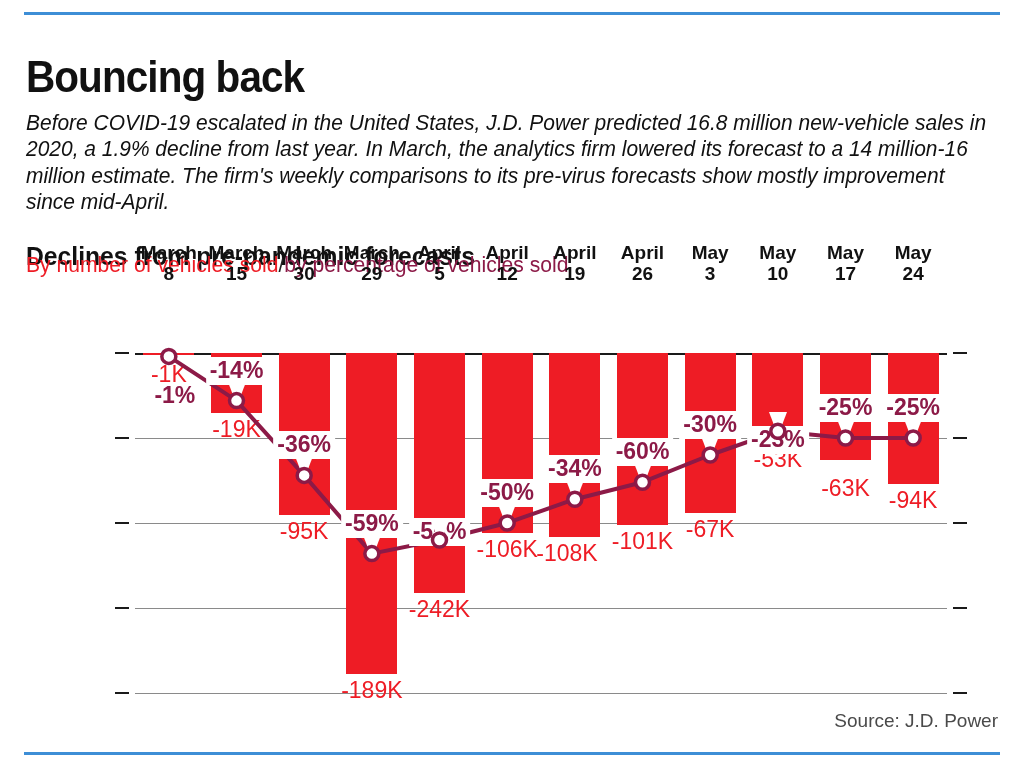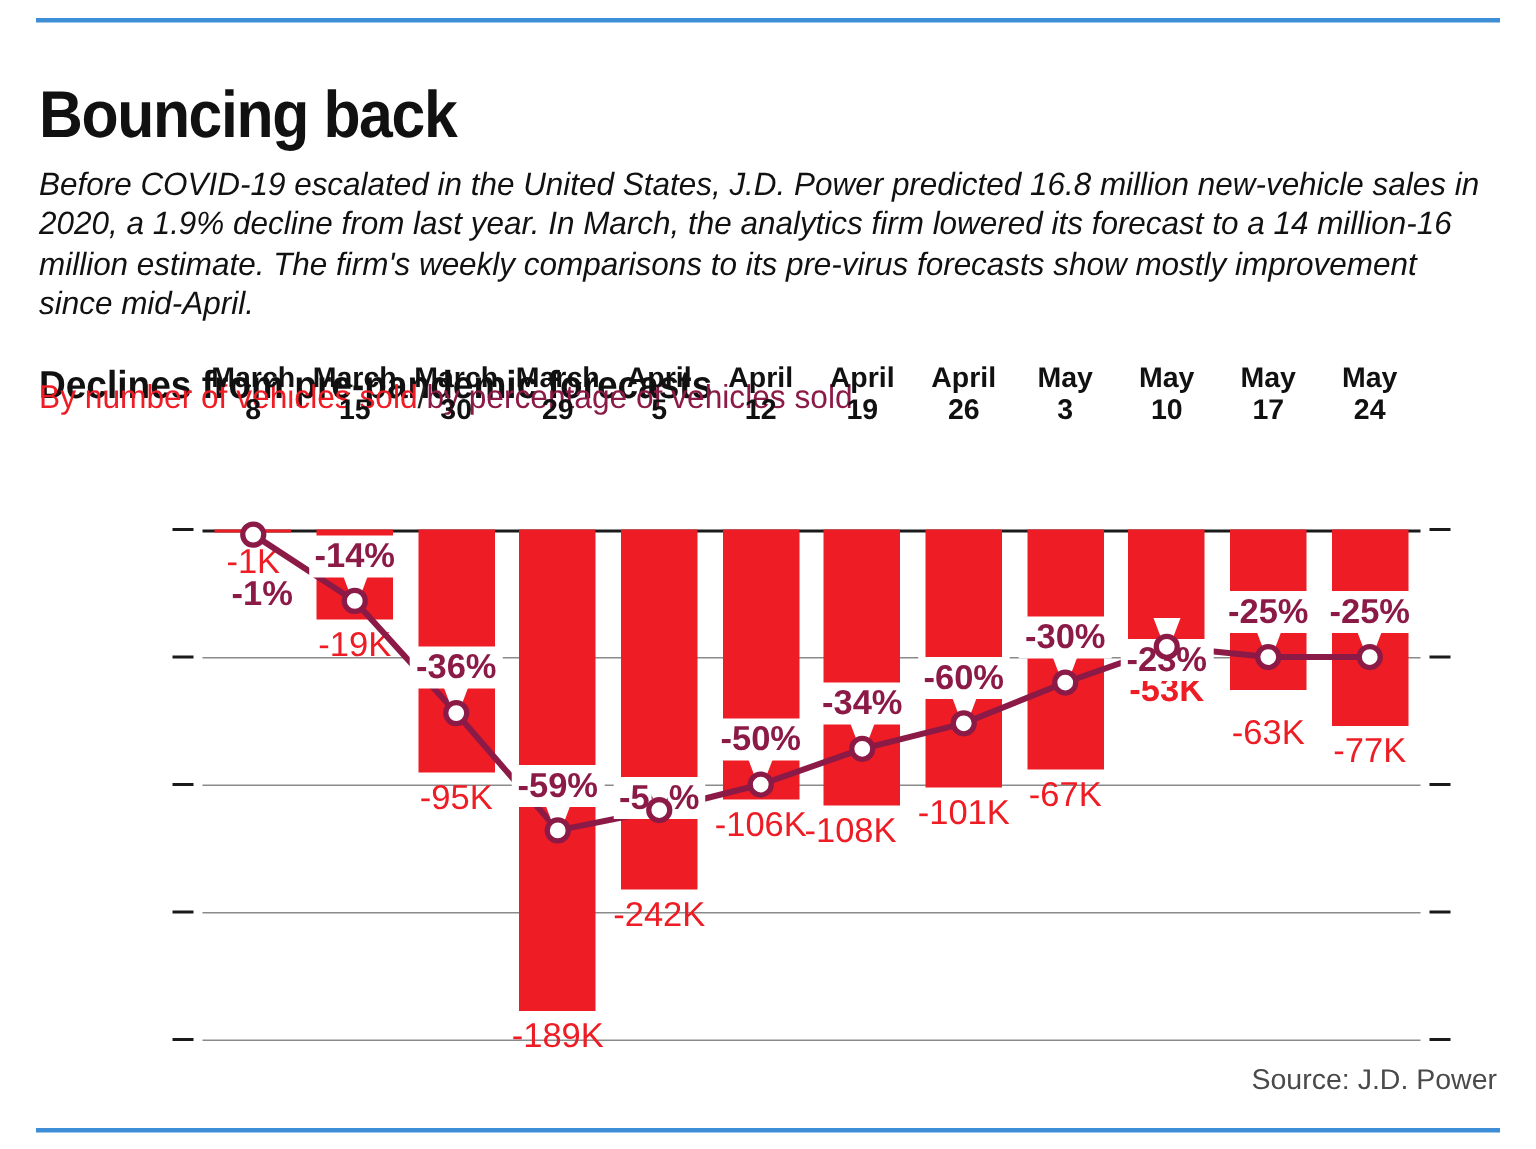--- a/index.html
+++ b/index.html
@@ -187,23 +187,23 @@
       <div class="bar" style="left: 752.667px; top: 57px; width: 51px; height: 130.9px; background: rgb(238, 28, 37);"></div>
       <div class="klabel" style="left: 33.8333px; top: 65px;">-1K</div>
       <div class="klabel" style="left: 101.5px; top: 119.5px;">-19K</div>
       <div class="klabel" style="left: 169.167px; top: 221.5px;">-95K</div>
       <div class="klabel" style="left: 236.833px; top: 381.3px;">-189K</div>
       <div class="klabel" style="left: 304.5px; top: 299.7px;">-242K</div>
       <div class="klabel" style="left: 372.167px; top: 240.2px;">-106K</div>
       <div class="klabel" style="left: 432px; top: 243.6px;">-108K</div>
       <div class="klabel" style="left: 507.5px; top: 231.7px;">-101K</div>
       <div class="klabel" style="left: 575.167px; top: 219.8px;">-67K</div>
-      <div class="klabel" style="left: 642.833px; top: 150.1px; font-weight: bold;">-53K</div>
+      <div class="klabel" style="left: 642.833px; top: 150.1px;">-53K</div>
       <div class="klabel" style="left: 710.5px; top: 167.1px; margin-top: 12px;">-63K</div>
-      <div class="klabel" style="left: 778.167px; top: 190.9px;">-77K</div>
+      <div class="klabel" style="left: 778.167px; top: 190.9px;">-94K</div>
       <svg class="line-layer" viewBox="0 0 812 420">
         <path d="M33.833333333333336 60.4 L101.5 104.6 L169.16666666666669 179.39999999999998 L236.83333333333334 257.6 L304.5 244.00000000000003 L372.1666666666667 227 L439.8333333333333 203.2 L507.5 186.2 L575.1666666666667 159 L642.8333333333334 135.2 L710.5000000000001 142 L778.1666666666667 142" fill="none" stroke="#8c1a47" stroke-width="4" stroke-linejoin="round"></path>
       </svg>
       <div class="pct-wrap">
         <div class="pct-box" style="left: 39.8333px; top: 86.4px; color: rgb(140, 26, 71);">-1%</div>
       </div>
       <div class="pct-wrap">
         <div class="pct-box" style="left: 101.5px; top: 60.6px;">-14%</div>
         <svg width="22" height="40" style="position: absolute; left: 90.5px; top: 85.6px; overflow: visible;">
           <polygon points="2,0 20,0 12,21 10,21" fill="#ffffff"></polygon>

